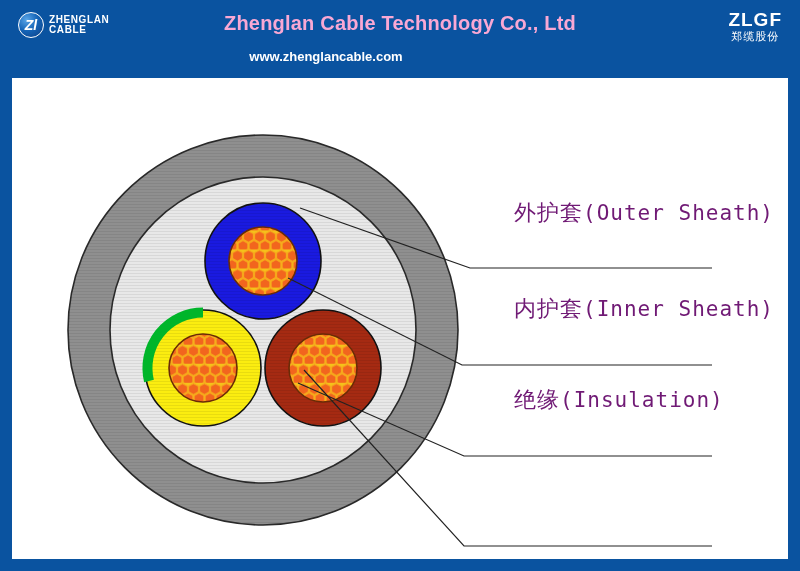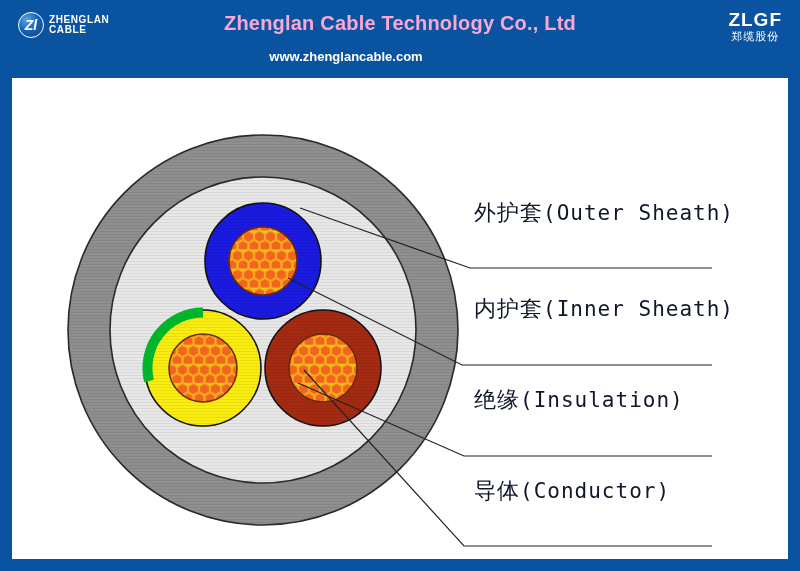--- a/index.html
+++ b/index.html
@@ -52,21 +52,20 @@
   }
   .header-url {
     position: absolute;
     left: 0; top: 49px;
     width: 652px;
     text-align: center;
     color: #ffffff;
     font-size: 13px;
     font-weight: bold;
     font-family: "Liberation Sans", sans-serif;
-    margin-left: 20px;
   }
 
   
   .logo-left {
     position: absolute;
     left: 18px; top: 12px;
     display: flex;
     align-items: center;
     gap: 5px;
   }
@@ -124,24 +123,25 @@
     top: 78px;
     width: 776px;
     height: 481px;
   }
   .diagram svg { display: block; }
 
   
   .callout {
     position: absolute;
     white-space: nowrap;
-    color: #0f172a;
+    color: #701a75;
     font-size: 22px;
     letter-spacing: 1px;
     font-family: "DejaVu Serif", serif;
+    margin-left: 40px;
   }
   .callout .cn { font-family: "DejaVu Sans", sans-serif; }
   .callout .en { font-family: "DejaVu Sans Mono", monospace; font-size: 21px; }
   #callout-outer-sheath  { left: 474px; top: 198px; }
   #callout-inner-sheath  { left: 474px; top: 294px; }
   #callout-insulation    { left: 474px; top: 385px; }
   #callout-conductor     { left: 474px; top: 476px; }
 </style>
 </head>
 <body>
@@ -254,17 +254,14 @@
   </div>
 
   <div class="callout" id="callout-insulation">
     <span class="cn">绝缘</span><span class="en">(Insulation)</span>
   </div>
 
   <div class="callout" id="callout-inner-sheath">
     <span class="cn">内护套</span><span class="en">(Inner Sheath)</span>
   </div>
 
-  <div class="callout" id="callout-conductor">
-    <span class="cn">导体</span><span class="en">(Conductor)</span>
-  </div>
 
 </div>
 
 </body></html>

